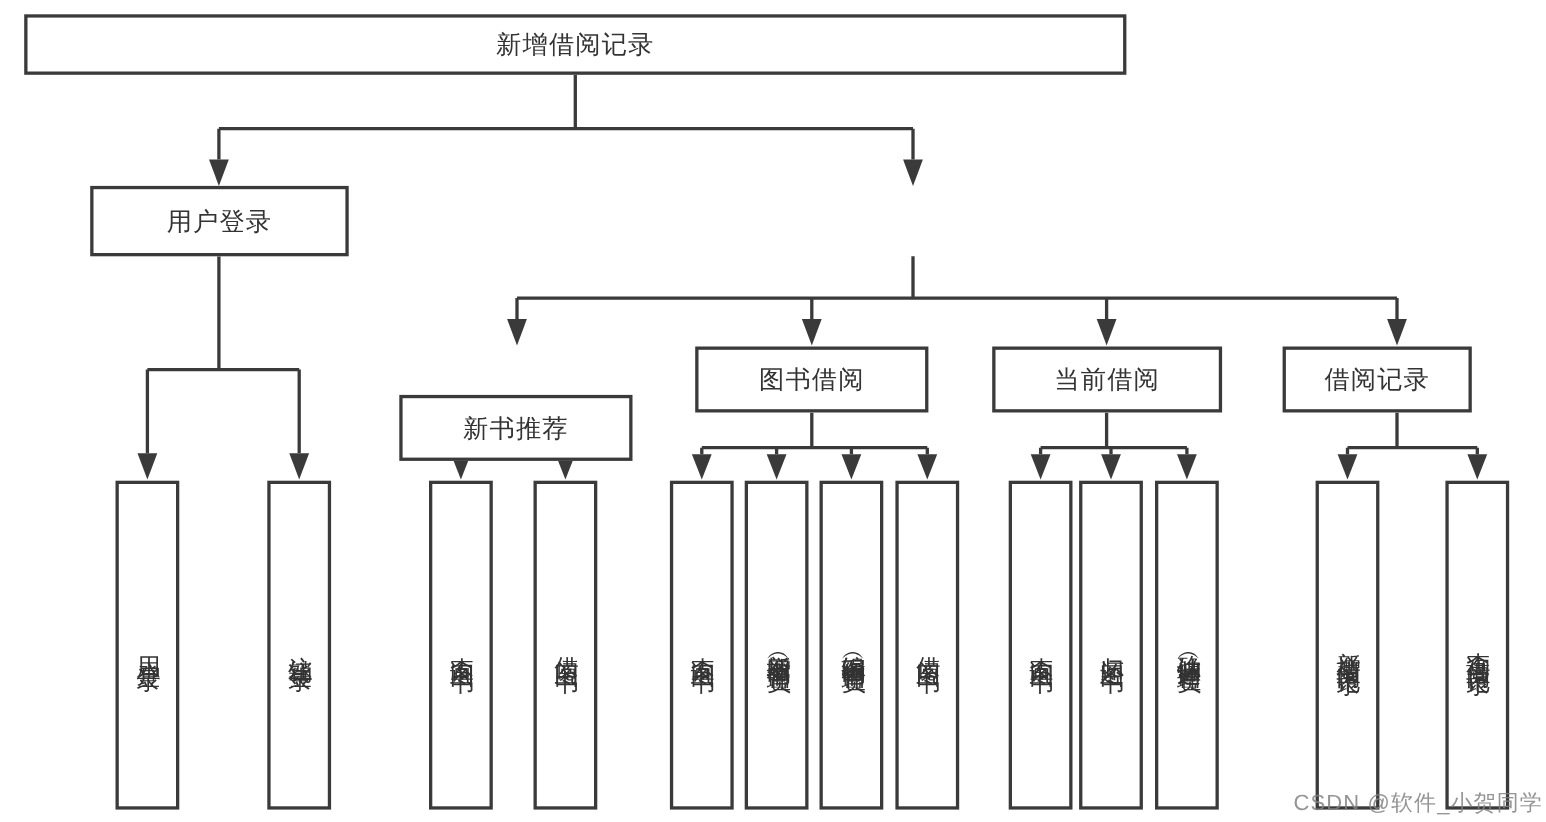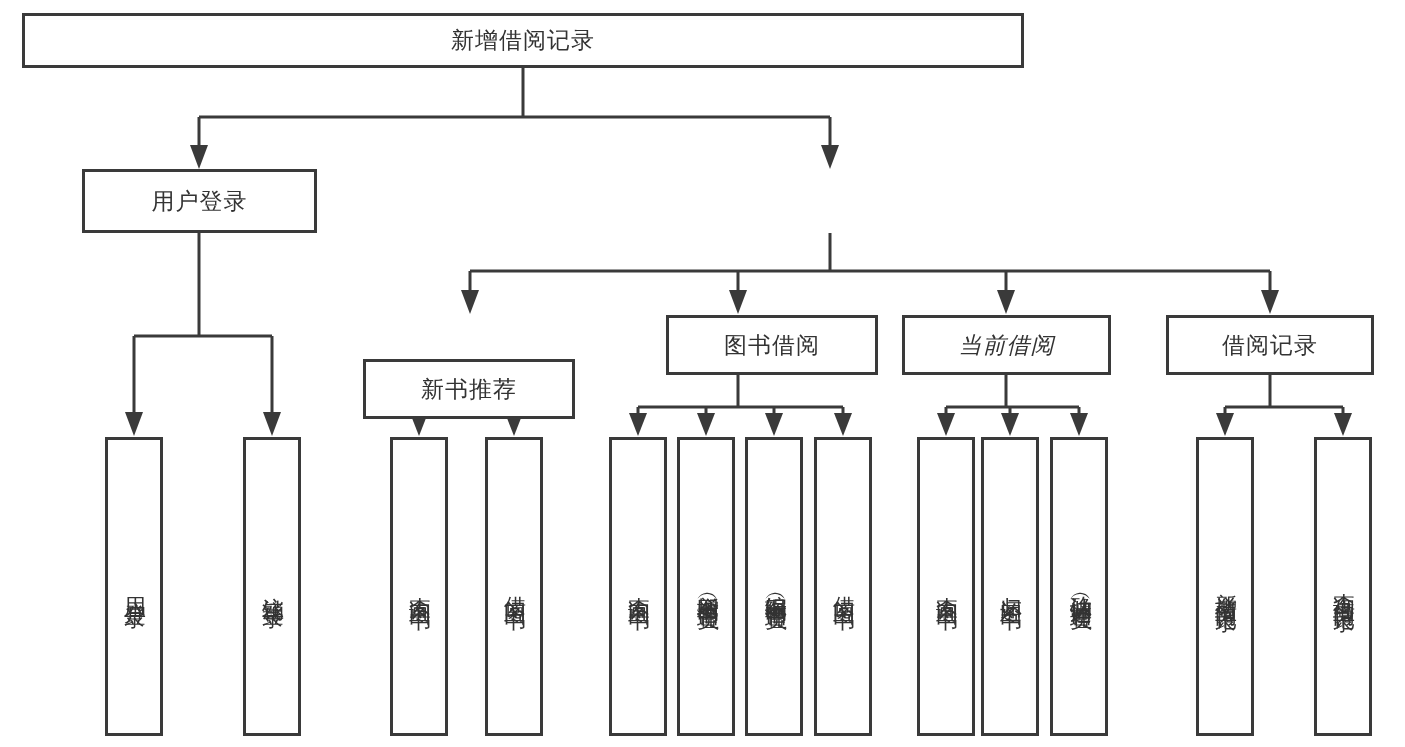--- a/index.html
+++ b/index.html
@@ -67,36 +67,37 @@
     <path d="M1270 375 V407 M1225 407 H1343 M1225 407 V413 M1343 407 V413"></path>
     <polygon points="1216,413 1234,413 1225,436"></polygon>
     <polygon points="1334,413 1352,413 1343,436"></polygon>
   </svg>
 
   <div class="box" style="left:22px;top:13px;width:1002px;height:55px;">新增借阅记录</div>
 
   <div class="box" style="left:82px;top:169px;width:235px;height:64px;">用户登录</div>
 
   <div class="box" style="left:363px;top:315px;width:212px;height:60px;margin-top:44px;">新书推荐</div>
-  <div class="box" style="left:632px;top:315px;width:212px;height:60px;margin-left:34px;">图书借阅</div>
-  <div class="box" style="left:902px;top:315px;width:209px;height:60px;font-style:italic;">当前借阅</div>
-  <div class="box" style="left:1166px;top:315px;width:208px;height:60px;">借阅记录</div>
+  <div class="box" style="left:632px;top:315px;width:212px;height:60px;">图书借阅</div>
+  <div class="box" style="left:902px;top:315px;width:209px;height:60px;">当前借阅</div>
+  <div class="box" style="left:1166px;top:315px;width:172px;height:60px;">借阅记录</div>
 
   <div class="vbox" style="left:105px;">用户登录</div>
   <div class="vbox" style="left:243px;">注销登录</div>
 
   <div class="vbox" style="left:390px;">查询图书</div>
   <div class="vbox" style="left:485px;">借阅图书</div>
 
   <div class="vbox" style="left:609px;">查询图书</div>
   <div class="vbox" style="left:677px;letter-spacing:2px;line-height:48px;">新增图书（管理员）</div>
   <div class="vbox" style="left:745px;letter-spacing:2px;line-height:48px;">编辑图书（管理员）</div>
   <div class="vbox" style="left:814px;">借阅图书</div>
 
   <div class="vbox" style="left:917px;">查询图书</div>
   <div class="vbox" style="left:981px;">归还图书</div>
   <div class="vbox" style="left:1050px;letter-spacing:2px;line-height:48px;">确认归还（管理员）</div>
 
   <div class="vbox" style="left:1196px;">新增借阅记录</div>
   <div class="vbox" style="left:1314px;">查询借阅记录</div>
 
+  <div id="watermark">CSDN @软件_小贺同学</div>
 
 </div>
 
 </body></html>

